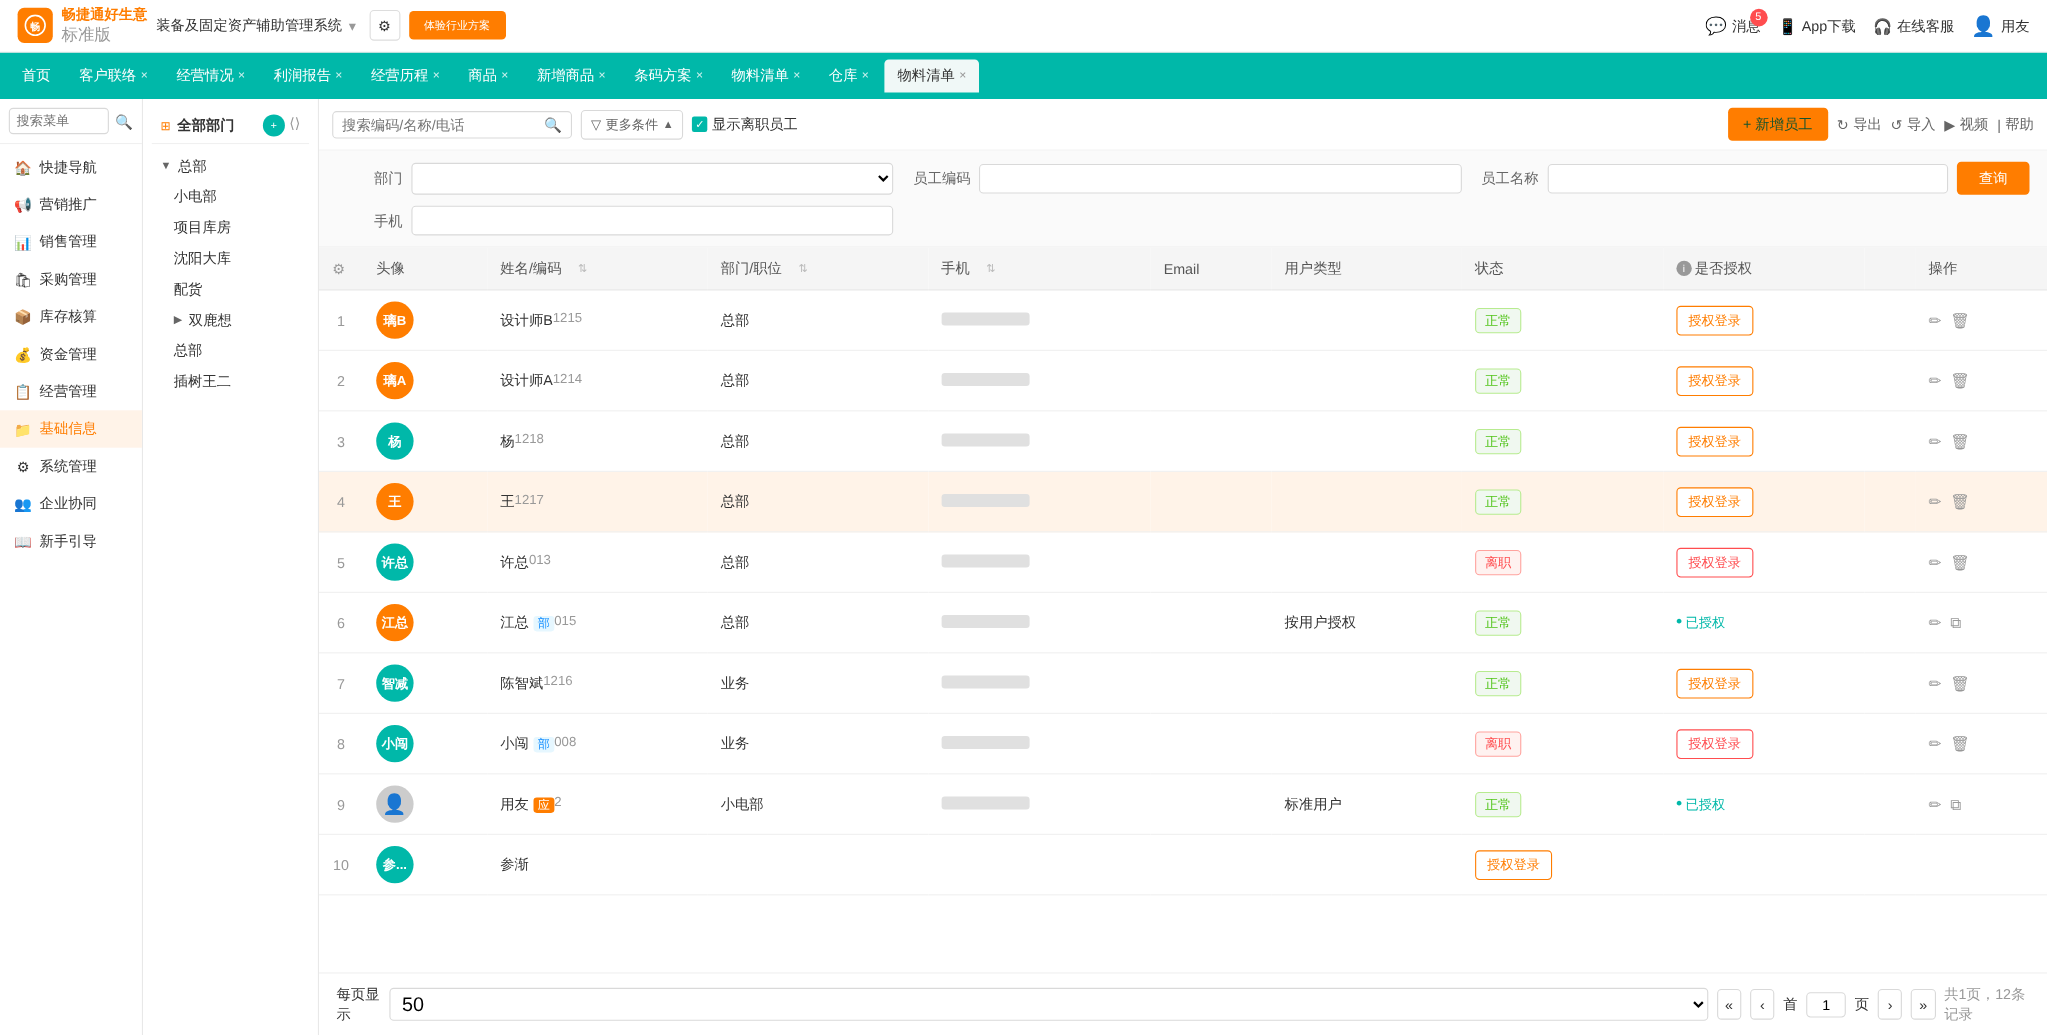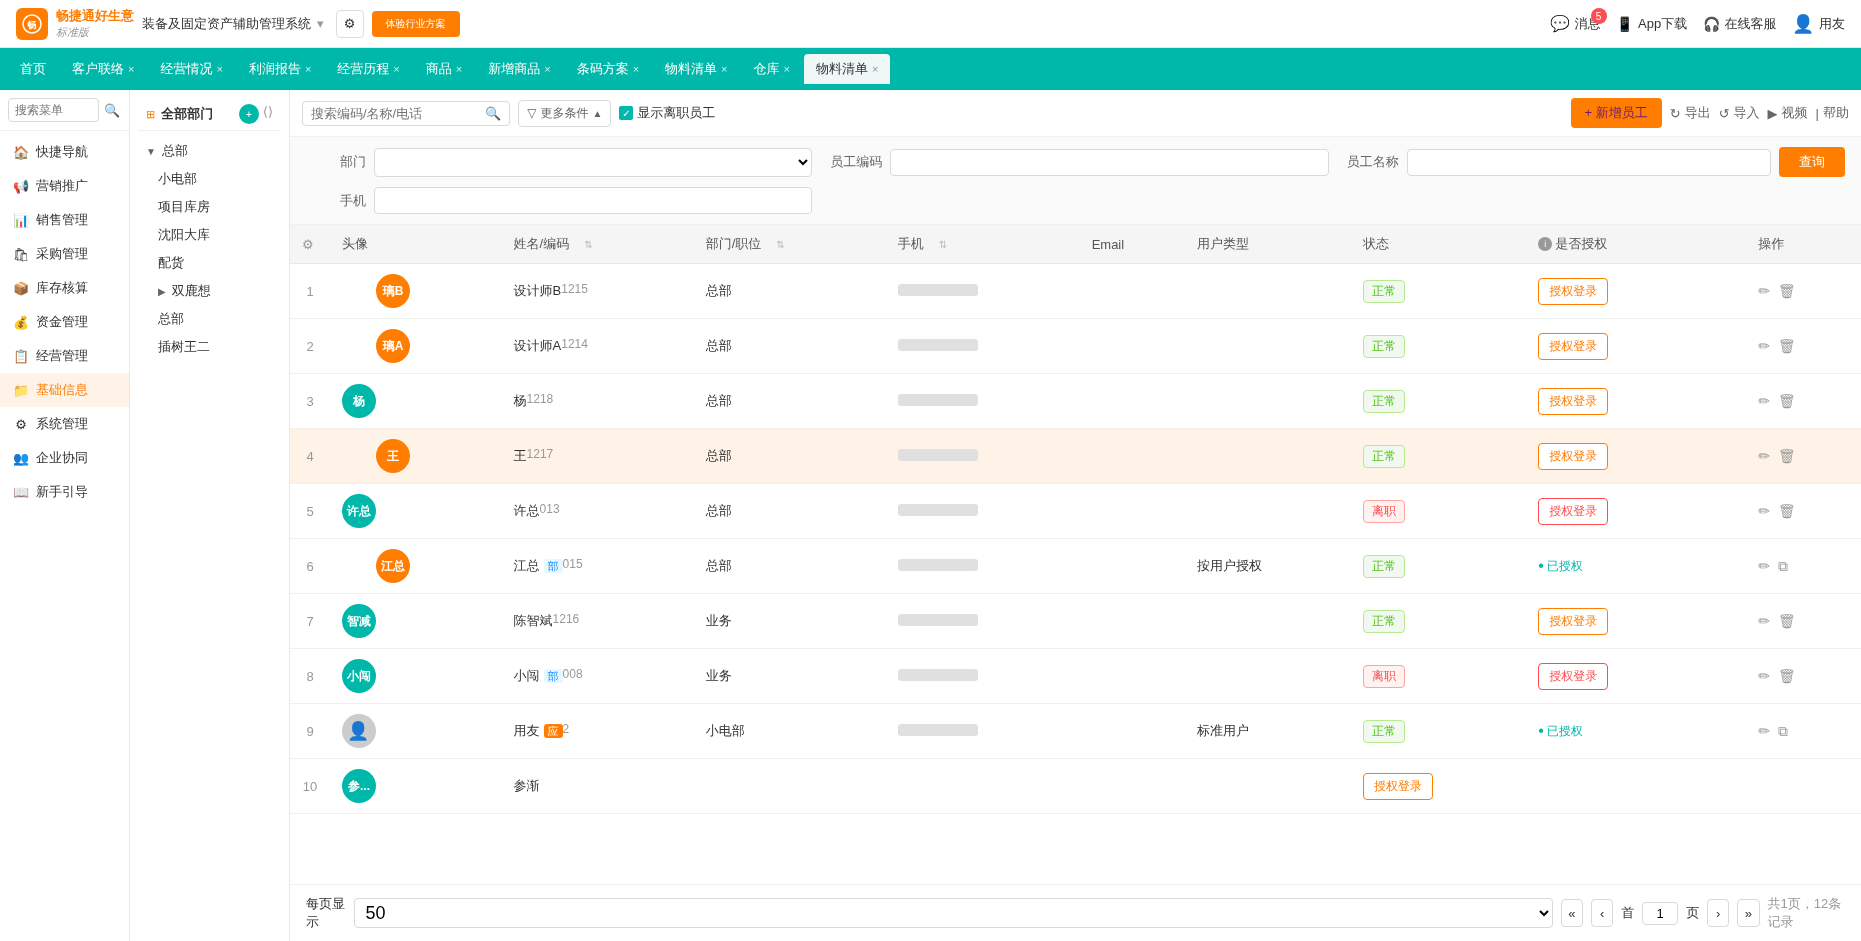--- a/index.html
+++ b/index.html
@@ -12,21 +12,21 @@
       border-bottom: 1px solid #e8e8e8;
       display: flex;
       align-items: center;
       padding: 0 16px;
       justify-content: space-between;
     }
     .logo-area { display: flex; align-items: center; gap: 8px; }
     .logo-icon { width: 32px; height: 32px; background: #ff7d00; border-radius: 6px; display: flex; align-items: center; justify-content: center; color: white; font-size: 10px; font-weight: bold; }
     .logo-text { font-size: 12px; color: #666; line-height: 1.3; }
     .logo-text .main { color: #ff7d00; font-weight: bold; font-size: 13px; }
-    .logo-text .sub { color: #999; font-size: 11px; font-style: italic; }
+    .logo-text .sub { color: #999; font-size: 15px; }
     .system-title { font-size: 13px; color: #333; display: flex; align-items: center; gap: 6px; }
     .header-right { display: flex; align-items: center; gap: 16px; }
     .trial-btn { background: #ff7d00; color: white; border: none; padding: 6px 14px; border-radius: 4px; cursor: pointer; font-size: 10px; }
     .header-icon-item { display: flex; align-items: center; gap: 4px; cursor: pointer; position: relative; }
     .badge { background: #ff4d4f; color: white; border-radius: 50%; width: 16px; height: 16px; font-size: 10px; display: flex; align-items: center; justify-content: center; position: absolute; top: -6px; right: -6px; }
 
     
     .nav-tabs {
       height: 42px;
       background: #00b8a9;
@@ -76,49 +76,49 @@
     .tree-panel { width: 160px; background: #fff; border-right: 1px solid #e8e8e8; overflow-y: auto; flex-shrink: 0; padding: 8px; }
     .tree-item { padding: 5px 8px; cursor: pointer; font-size: 13px; display: flex; align-items: center; gap: 6px; border-radius: 4px; }
     .tree-item.indent { padding-left: 20px; }
     .tree-panel-header { display: flex; align-items: center; justify-content: space-between; padding: 6px 8px; border-bottom: 1px solid #f0f0f0; margin-bottom: 6px; }
 
     
     .main-content { flex: 1; display: flex; flex-direction: column; overflow: hidden; background: #fff; }
 
     
     .filter-bar { padding: 8px 12px; background: #fff; border-bottom: 1px solid #f0f0f0; display: flex; align-items: center; gap: 8px; }
-    .search-input-wrap { display: flex; align-items: center; border: 1px solid #d9d9d9; border-radius: 4px; padding: 4px 8px; gap: 14px; }
+    .search-input-wrap { display: flex; align-items: center; border: 1px solid #d9d9d9; border-radius: 4px; padding: 4px 8px; gap: 24px; }
     .search-input-wrap input { border: none; outline: none; font-size: 13px; width: 160px; }
     .filter-btn { display: flex; align-items: center; gap: 4px; padding: 4px 8px; border: 1px solid #d9d9d9; border-radius: 4px; cursor: pointer; font-size: 12px; color: #666; }
     .filter-btn .arrow { font-size: 10px; }
     .show-resigned { display: flex; align-items: center; gap: 4px; font-size: 13px; color: #333; cursor: pointer; }
     .checkbox-teal { width: 14px; height: 14px; background: #00b8a9; border-radius: 2px; display: flex; align-items: center; justify-content: center; color: white; font-size: 10px; }
     .filter-right { margin-left: auto; display: flex; align-items: center; gap: 8px; }
-    .add-btn { background: #ff7d00; color: #701a75; border: none; padding: 6px 14px; border-radius: 4px; cursor: pointer; font-size: 13px; display: flex; align-items: center; gap: 4px; }
+    .add-btn { background: #ff7d00; color: #14532d; border: none; padding: 6px 14px; border-radius: 4px; cursor: pointer; font-size: 13px; display: flex; align-items: center; gap: 4px; }
     .action-btns { display: flex; align-items: center; gap: 8px; color: #666; font-size: 13px; }
     .action-btn { display: flex; align-items: center; gap: 4px; cursor: pointer; }
 
     
     .advanced-filter { background: #fafafa; border-bottom: 1px solid #f0f0f0; padding: 10px 16px; display: grid; grid-template-columns: 1fr 1fr 1fr; gap: 10px; }
     .filter-row { display: flex; align-items: center; gap: 8px; }
     .filter-label { color: #666; font-size: 13px; white-space: nowrap; min-width: 60px; text-align: right; }
     .filter-input { flex: 1; border: 1px solid #d9d9d9; border-radius: 4px; padding: 5px 8px; font-size: 13px; outline: none; }
     .search-btn { background: #ff7d00; color: white; border: none; padding: 6px 20px; border-radius: 4px; cursor: pointer; font-size: 13px; }
     .setting-btn { background: white; color: #666; border: 1px solid #d9d9d9; padding: 6px 14px; border-radius: 4px; cursor: pointer; font-size: 13px; }
 
     
     .table-area { flex: 1; overflow: auto; }
     table { width: 100%; border-collapse: collapse; font-size: 13px; }
     thead tr { background: #f5f5f5; }
     thead th { padding: 10px 12px; text-align: left; font-weight: 500; color: #555; border-bottom: 1px solid #e8e8e8; white-space: nowrap; }
     tbody tr { border-bottom: 1px solid #f0f0f0; }
     tbody tr.highlighted { background: #fff3e8; }
     tbody td { padding: 10px 12px; vertical-align: middle; }
     .avatar { width: 34px; height: 34px; border-radius: 50%; display: flex; align-items: center; justify-content: center; font-size: 12px; font-weight: bold; color: white; }
-    .avatar.orange { background: #ff7d00; margin-left: 34px; }
+    .avatar.orange { background: #ff7d00; }
     .avatar.teal { background: #00b8a9; }
     .avatar.gray { background: #ccc; }
     .name-code { display: flex; flex-direction: row; }
     .name-code .name { font-weight: 500; }
     .name-code .code { color: #999; font-size: 12px; }
     .status-badge { padding: 2px 8px; border-radius: 4px; font-size: 12px; display: inline-block; }
     .status-normal { background: #f0f8f0; color: #52c41a; border: 1px solid #b7eb8f; }
     .status-resigned { background: #fff2f0; color: #ff4d4f; border: 1px solid #ffa39e; }
     .auth-btn { padding: 4px 10px; border: 1px solid #ff7d00; border-radius: 4px; color: #ff7d00; background: white; cursor: pointer; font-size: 12px; white-space: nowrap; }
     .auth-btn.resigned { border-color: #ff4d4f; color: #ff4d4f; }

